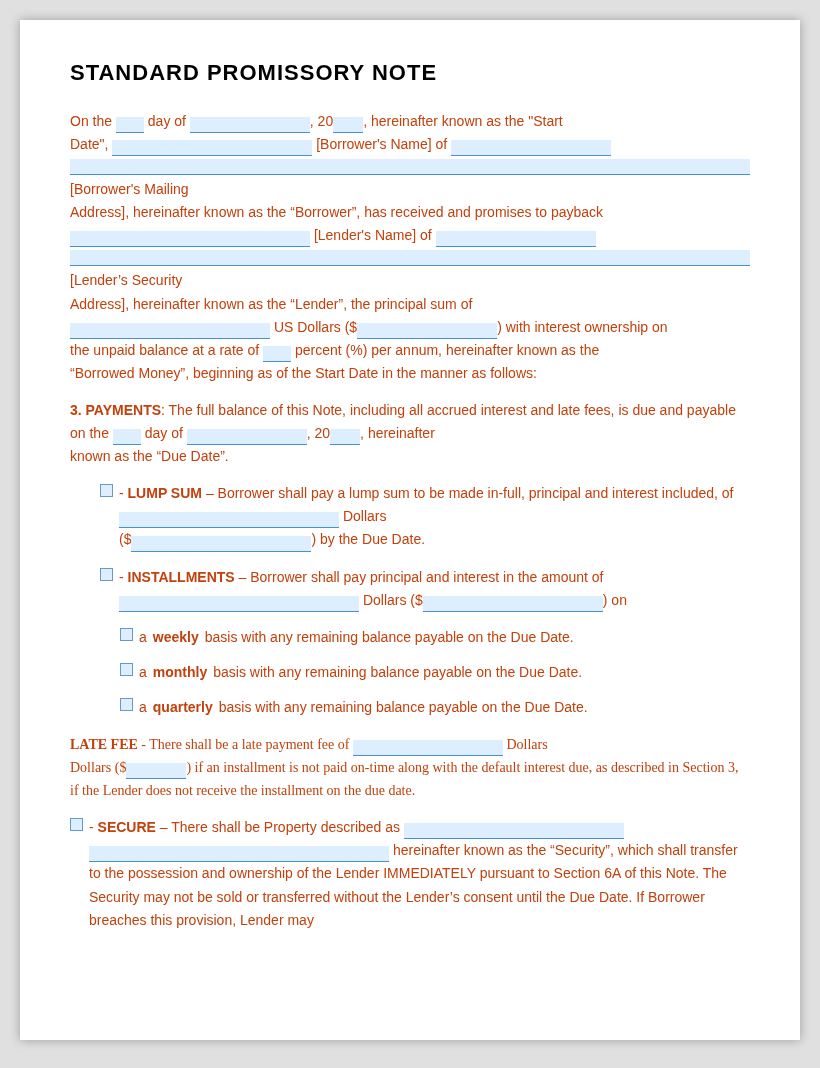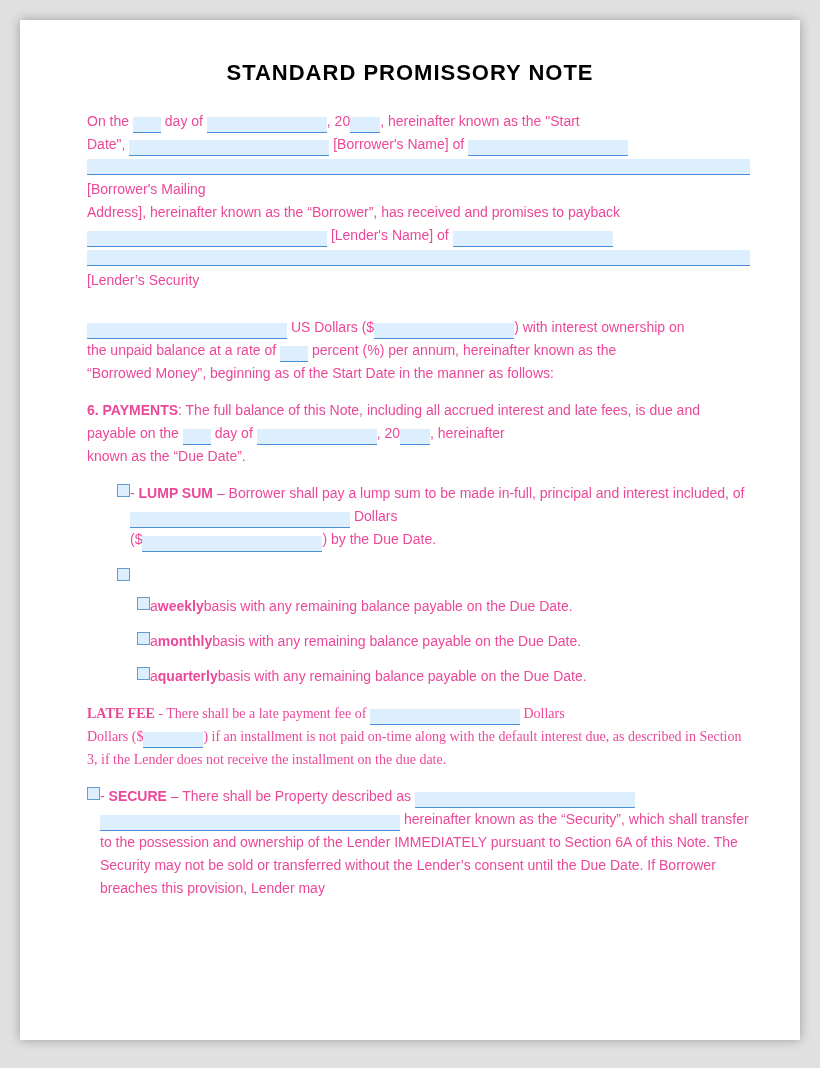--- a/index.html
+++ b/index.html
@@ -13,43 +13,43 @@
     }
     .page {
       background: #fff;
       width: 780px;
       min-height: 1020px;
       padding: 40px 50px 30px 50px;
       box-shadow: 0 0 10px rgba(0,0,0,0.3);
       position: relative;
     }
     h1 {
-      text-align: center;
+      text-align: left;
       font-size: 22px;
       font-weight: bold;
       letter-spacing: 1px;
       margin-bottom: 24px;
     }
     .body-text {
       line-height: 1.65;
-      color: #ec4899;
-      margin-left: 17px;
+      color: #c2410c;
     }
     .fl-short { width: 28px; }
     .fl-medium { width: 120px; }
 
     .paragraph { margin-bottom: 14px; }
     .section-title { font-weight: bold; }
     .indent { margin-left: 30px; }
     .indent2 { margin-left: 50px; }
 
     .checkbox-item {
       display: flex;
       align-items: flex-start;
       margin-bottom: 12px;
+      gap: 6px;
     }
     .checkbox {
       width: 13px;
       height: 13px;
       border: 1.5px solid #6699cc;
       background: #ddeeff;
       flex-shrink: 0;
       margin-top: 2px;
       display: inline-block;
     }
@@ -88,31 +88,31 @@
       <span>[Borrower's Name] of</span>
       <span class="inline-fill" style="width:160px;">&nbsp;</span><br>
       <span class="block-fill"></span>
       <span>[Borrower's Mailing</span><br>
       <span>Address], hereinafter known as the “Borrower”, has received and promises to payback</span><br>
       <span class="inline-fill" style="width:240px;">&nbsp;</span>
       <span>[Lender's Name] of</span>
       <span class="inline-fill" style="width:160px;">&nbsp;</span><br>
       <span class="block-fill"></span>
       <span>[Lender’s Security</span><br>
-      <br>
+      <span>Address], hereinafter known as the “Lender”, the principal sum of</span><br>
       <span class="inline-fill" style="width:200px;">&nbsp;</span>
       <span>US Dollars ($</span><span class="inline-fill" style="width:140px;">&nbsp;</span><span>) with interest ownership on</span><br>
       <span>the unpaid balance at a rate of</span>
       <span class="inline-fill fl-short">&nbsp;</span>
       <span>percent (%) per annum, hereinafter known as the</span><br>
       <span>“Borrowed Money”, beginning as of the Start Date in the manner as follows:</span>
     </div>
 
     <div class="paragraph">
-      <span class="section-title">6. PAYMENTS</span><span>: The full balance of this Note, including all accrued interest and late fees, is due and payable on the</span>
+      <span class="section-title">3. PAYMENTS</span><span>: The full balance of this Note, including all accrued interest and late fees, is due and payable on the</span>
       <span class="inline-fill fl-short">&nbsp;</span>
       <span>day of</span>
       <span class="inline-fill fl-medium">&nbsp;</span><span>, 20</span><span class="inline-fill" style="width:30px;">&nbsp;</span><span>, hereinafter</span><br>
       <span>known as the “Due Date”.</span>
     </div>
 
 
     <div class="paragraph indent">
       <div class="checkbox-item">
         <span class="checkbox"></span>
@@ -123,20 +123,27 @@
           <span class="inline-fill" style="width:220px;">&nbsp;</span>
           <span>Dollars</span><br>
           <span>($</span><span class="inline-fill" style="width:180px;">&nbsp;</span><span>) by the Due Date.</span>
         </div>
       </div>
     </div>
 
     <div class="paragraph indent">
       <div class="checkbox-item">
         <span class="checkbox"></span>
+        <div>
+          <span> - </span>
+          <strong>INSTALLMENTS</strong>
+          <span>– Borrower shall pay principal and interest in the amount of</span><br>
+          <span class="inline-fill" style="width:240px;">&nbsp;</span>
+          <span>Dollars ($</span><span class="inline-fill" style="width:180px;">&nbsp;</span><span>) on</span>
+        </div>
       </div>
     </div>
 
     <div class="indent2">
       <div class="checkbox-item">
         <span class="checkbox"></span>
         <span> a </span>
         <strong>weekly</strong>
         <span>basis with any remaining balance payable on the Due Date.</span>
       </div>

